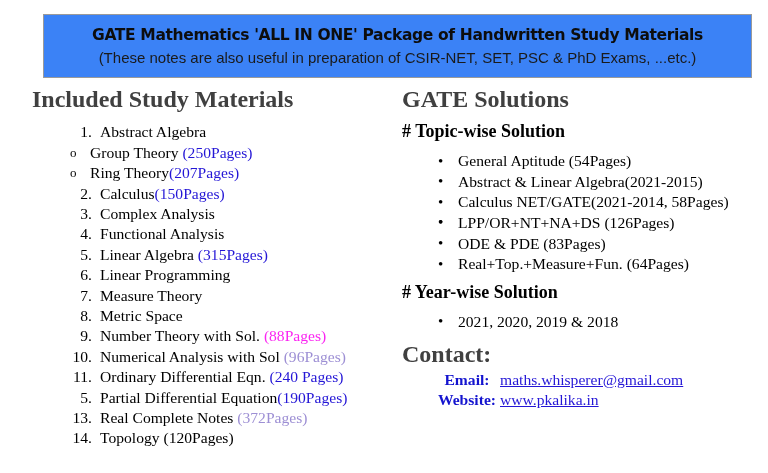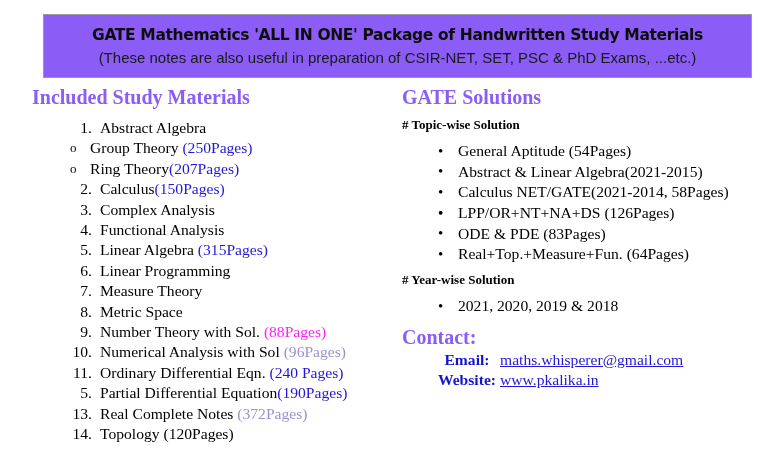--- a/index.html
+++ b/index.html
@@ -22,21 +22,21 @@
     left: 43px;
     top: 14px;
     width: 709px;
     height: 64px;
     border: 1px solid #9a9a9a;
     box-sizing: border-box;
     display: flex;
     flex-direction: column;
     align-items: center;
     justify-content: center;
-    background: #8b5cf6;
+    background: #3b82f6;
   }
   .header-title {
     font-family: "DejaVu Sans", "Liberation Sans", sans-serif;
     font-weight: bold;
     font-size: 15.5px;
     letter-spacing: -0.35px;
     color: #0d0d0d;
     white-space: nowrap;
     margin-bottom: 5px;
   }
@@ -55,31 +55,31 @@
     width: 368px;
   }
   .col-right {
     position: absolute;
     left: 402px;
     top: 86px;
     width: 366px;
   }
 
   .sec-red {
-    color: #8b5cf6;
-    font-weight: bold;
-    font-size: 20px;
+    color: #404040;
+    font-weight: bold;
+    font-size: 24px;
     font-family: "Liberation Serif", "DejaVu Serif", serif;
     margin: 0 0 10px 0;
     line-height: 1.1;
   }
   .sec-black {
     color: #000000;
     font-weight: bold;
-    font-size: 13px;
+    font-size: 18px;
     font-family: "Liberation Serif", "DejaVu Serif", serif;
     margin: 8px 0 9px 0;
     line-height: 1.1;
   }
 
   
   ol.num-list {
     list-style: none;
     margin: 0;
     padding: 0;

